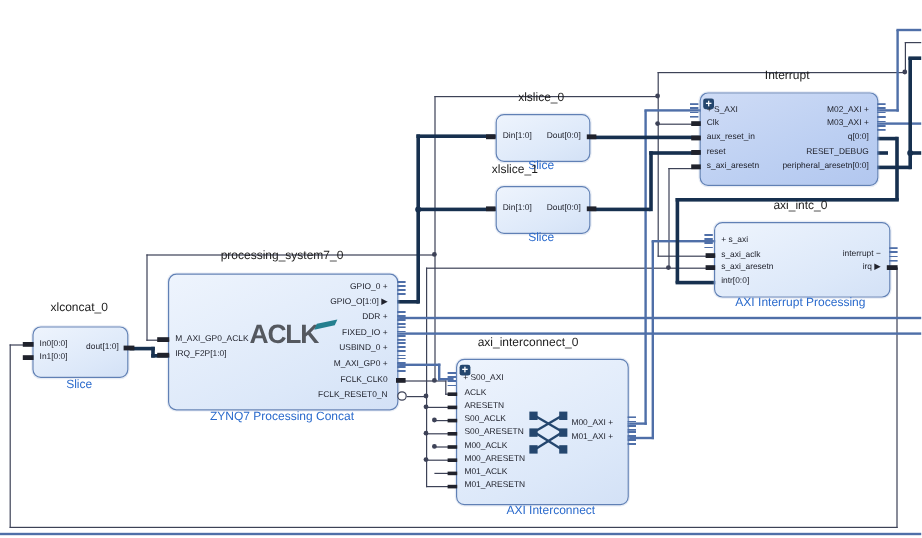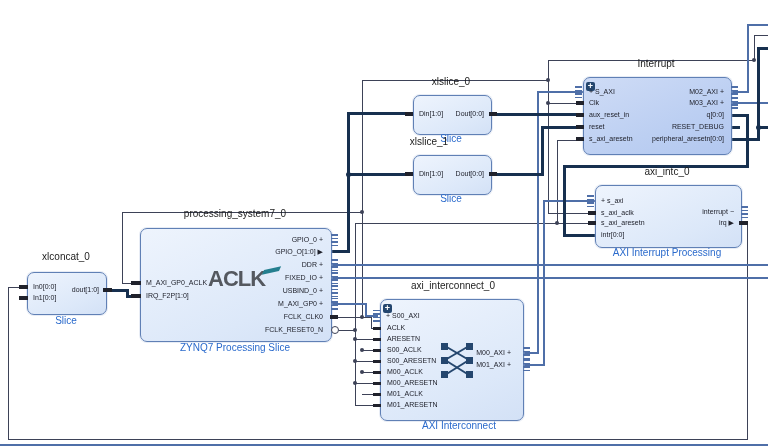--- a/index.html
+++ b/index.html
@@ -134,21 +134,21 @@
   <div class="bsub" style="left:66px;top:315px">Slice</div>
   <div class="plbl" style="left:33px;top:282px">In0[0:0]</div>
   <div class="plbl" style="left:33px;top:293px">In1[0:0]</div>
   <div class="plbl r" style="right:669px;top:285px">dout[1:0]</div>
   <div class="stub" style="left:19px;top:285px;width:9px;height:4px"></div>
   <div class="stub" style="left:19px;top:296px;width:9px;height:4px"></div>
   <div class="stub" style="left:103px;top:288px;width:9px;height:4px"></div>
 
   <div class="btitle" style="left:235px;top:208px">processing_system7_0</div>
   <div class="blk" style="left:140px;top:228px;width:190px;height:112px"></div>
-  <div class="bsub" style="left:235px;top:342px">ZYNQ7 Processing Slice</div>
+  <div class="bsub" style="left:235px;top:342px">ZYNQ7 Processing Concat</div>
   <div class="zynq" style="left:208px;top:266px">ACLK</div>
   <div class="swoosh" style="left:264px;top:268px"></div>
   <div class="plbl" style="left:146px;top:278px">M_AXI_GP0_ACLK</div>
   <div class="plbl" style="left:146px;top:291px">IRQ_F2P[1:0]</div>
   <div class="plbl r" style="right:445px;top:235px">GPIO_0 +</div>
   <div class="plbl r" style="right:445px;top:247px">GPIO_O[1:0] ▶</div>
   <div class="plbl r" style="right:445px;top:260px">DDR +</div>
   <div class="plbl r" style="right:445px;top:273px">FIXED_IO +</div>
   <div class="plbl r" style="right:445px;top:286px">USBIND_0 +</div>
   <div class="plbl r" style="right:445px;top:299px">M_AXI_GP0 +</div>
@@ -209,21 +209,21 @@
   <div class="plbl" style="left:601px;top:218px">s_axi_aresetn</div>
   <div class="plbl" style="left:601px;top:230px">intr[0:0]</div>
   <div class="plbl r" style="right:34px;top:207px">interrupt −</div>
   <div class="plbl r" style="right:34px;top:218px">irq ▶</div>
   <div class="stub" style="left:588px;top:211px;width:8px;height:4px"></div>
   <div class="stub" style="left:588px;top:221px;width:8px;height:4px"></div>
   <div class="stub" style="left:739px;top:221px;width:9px;height:4px"></div>
   <div class="hatch" style="left:587px;top:195px"></div>
   <div class="hatch" style="left:741px;top:206px"></div>
 
-  <div class="btitle" style="left:453px;top:280px">axi_interconnect_0</div>
+  <div class="btitle" style="left:440px;top:280px">axi_interconnect_0</div>
   <div class="blk" style="left:380px;top:299px;width:142px;height:120px"></div>
   <div class="bsub" style="left:459px;top:420px">AXI Interconnect</div>
   <div class="exp" style="left:383px;top:304px">+</div>
   <div class="plbl" style="left:386px;top:311px">+ S00_AXI</div>
   <div class="plbl" style="left:387px;top:323px">ACLK</div>
   <div class="plbl" style="left:387px;top:334px">ARESETN</div>
   <div class="plbl" style="left:387px;top:345px">S00_ACLK</div>
   <div class="plbl" style="left:387px;top:356px">S00_ARESETN</div>
   <div class="plbl" style="left:387px;top:367px">M00_ACLK</div>
   <div class="plbl" style="left:387px;top:378px">M00_ARESETN</div>

